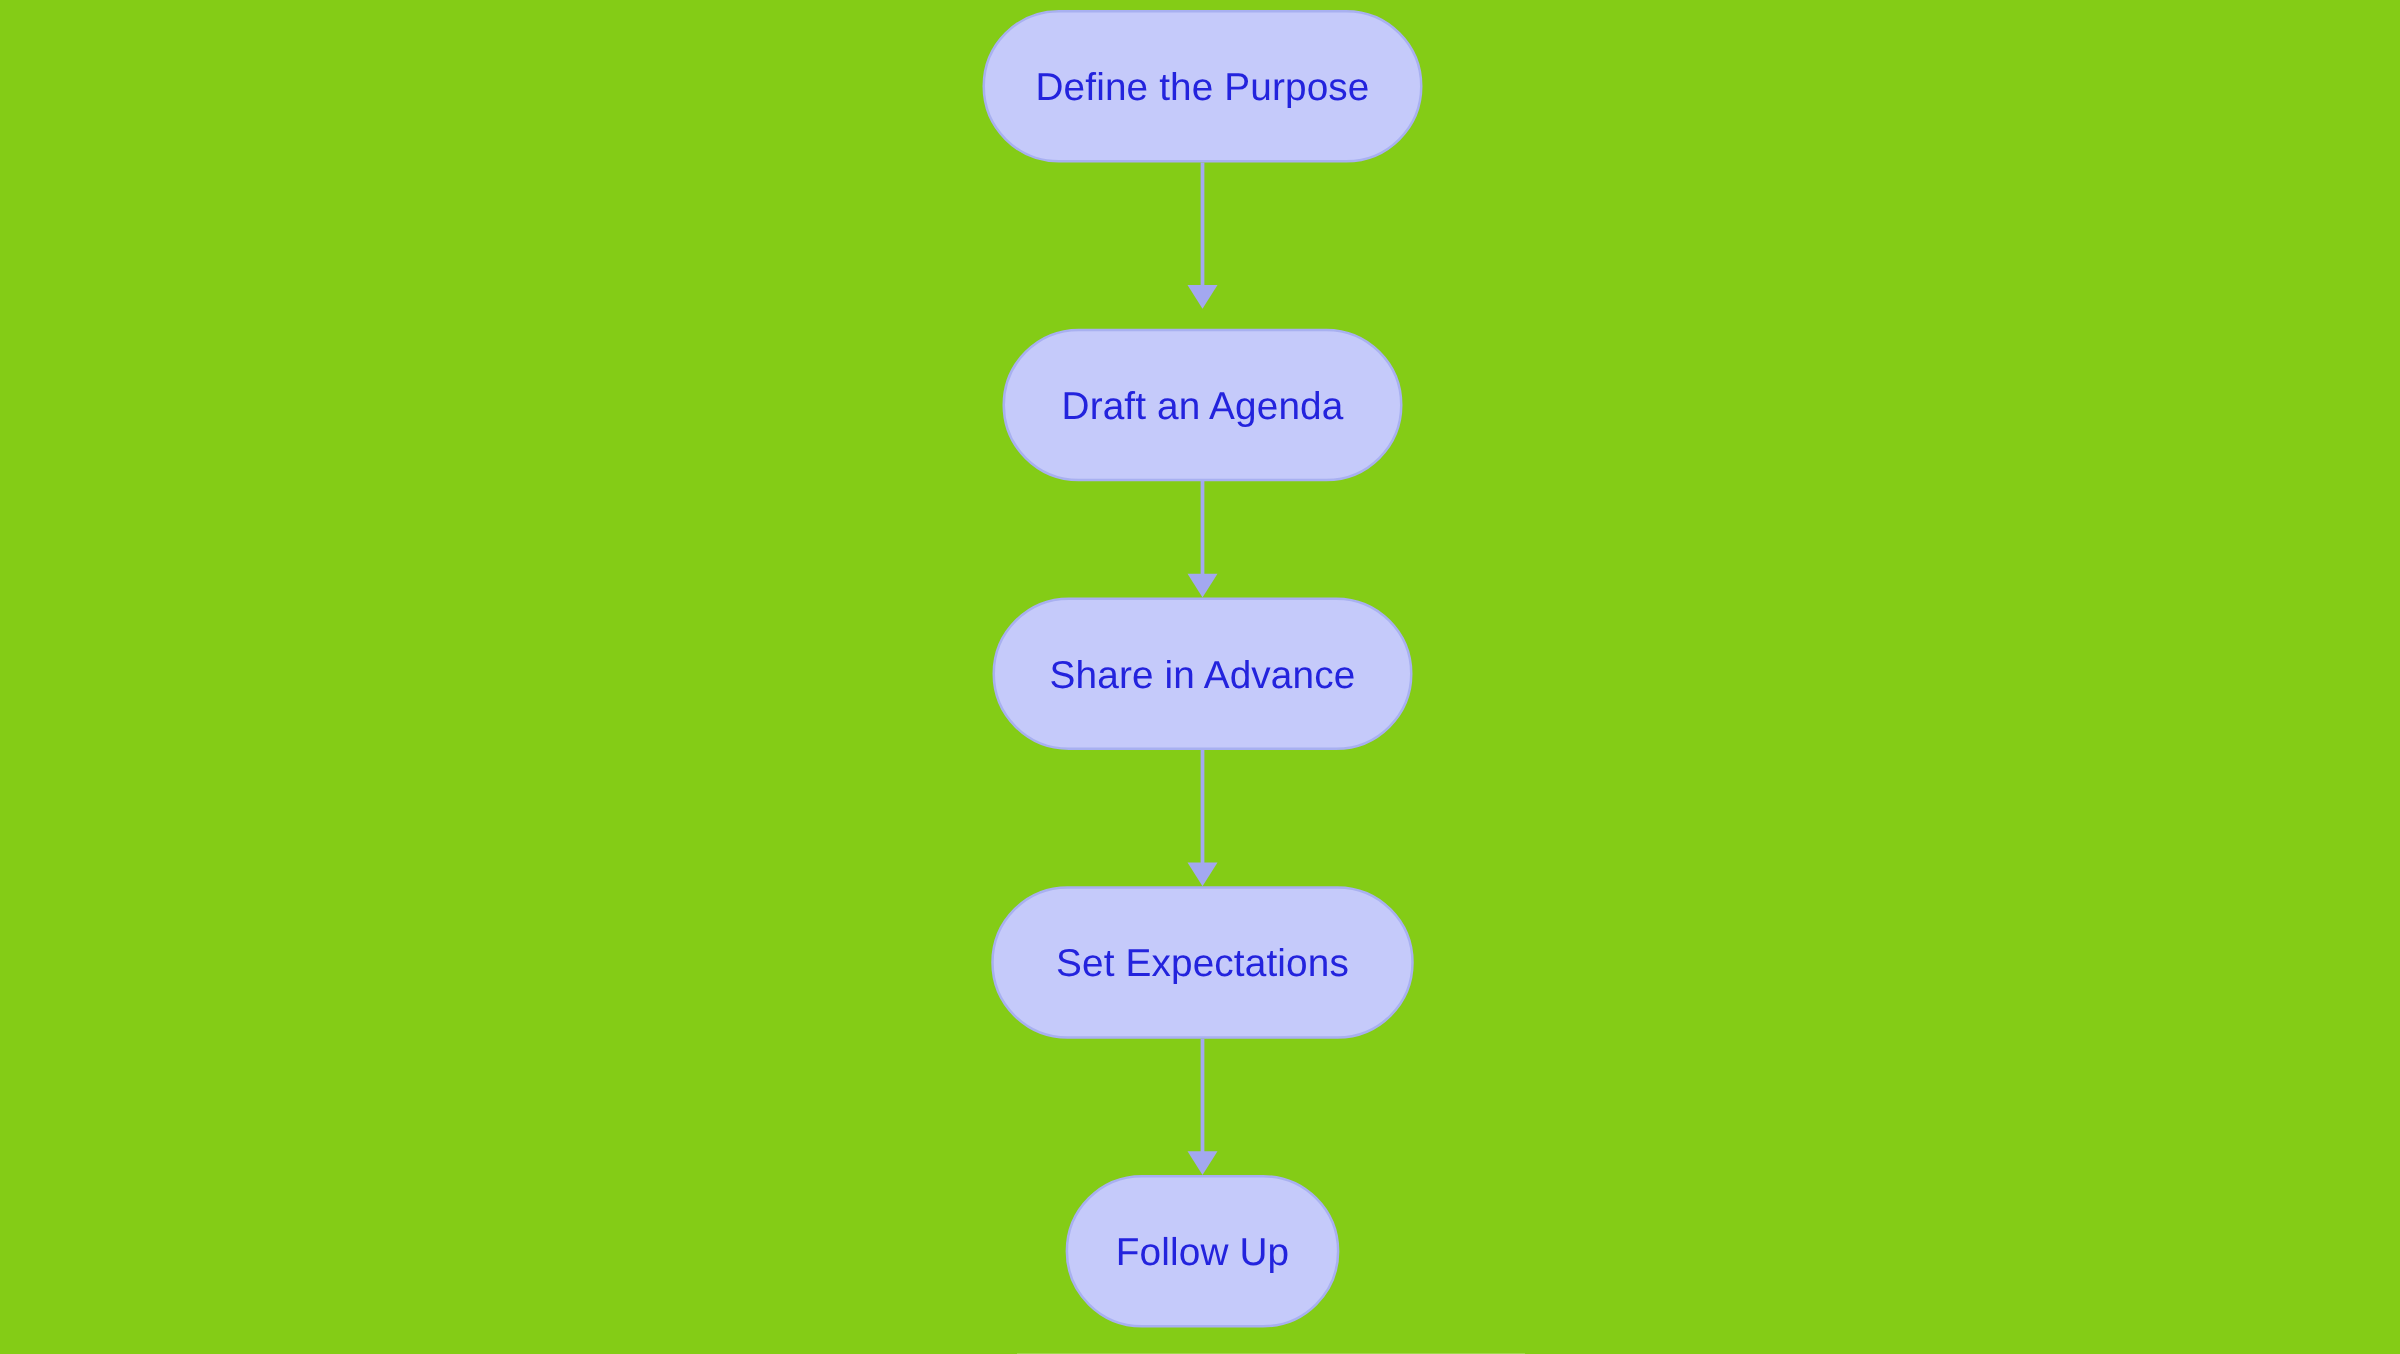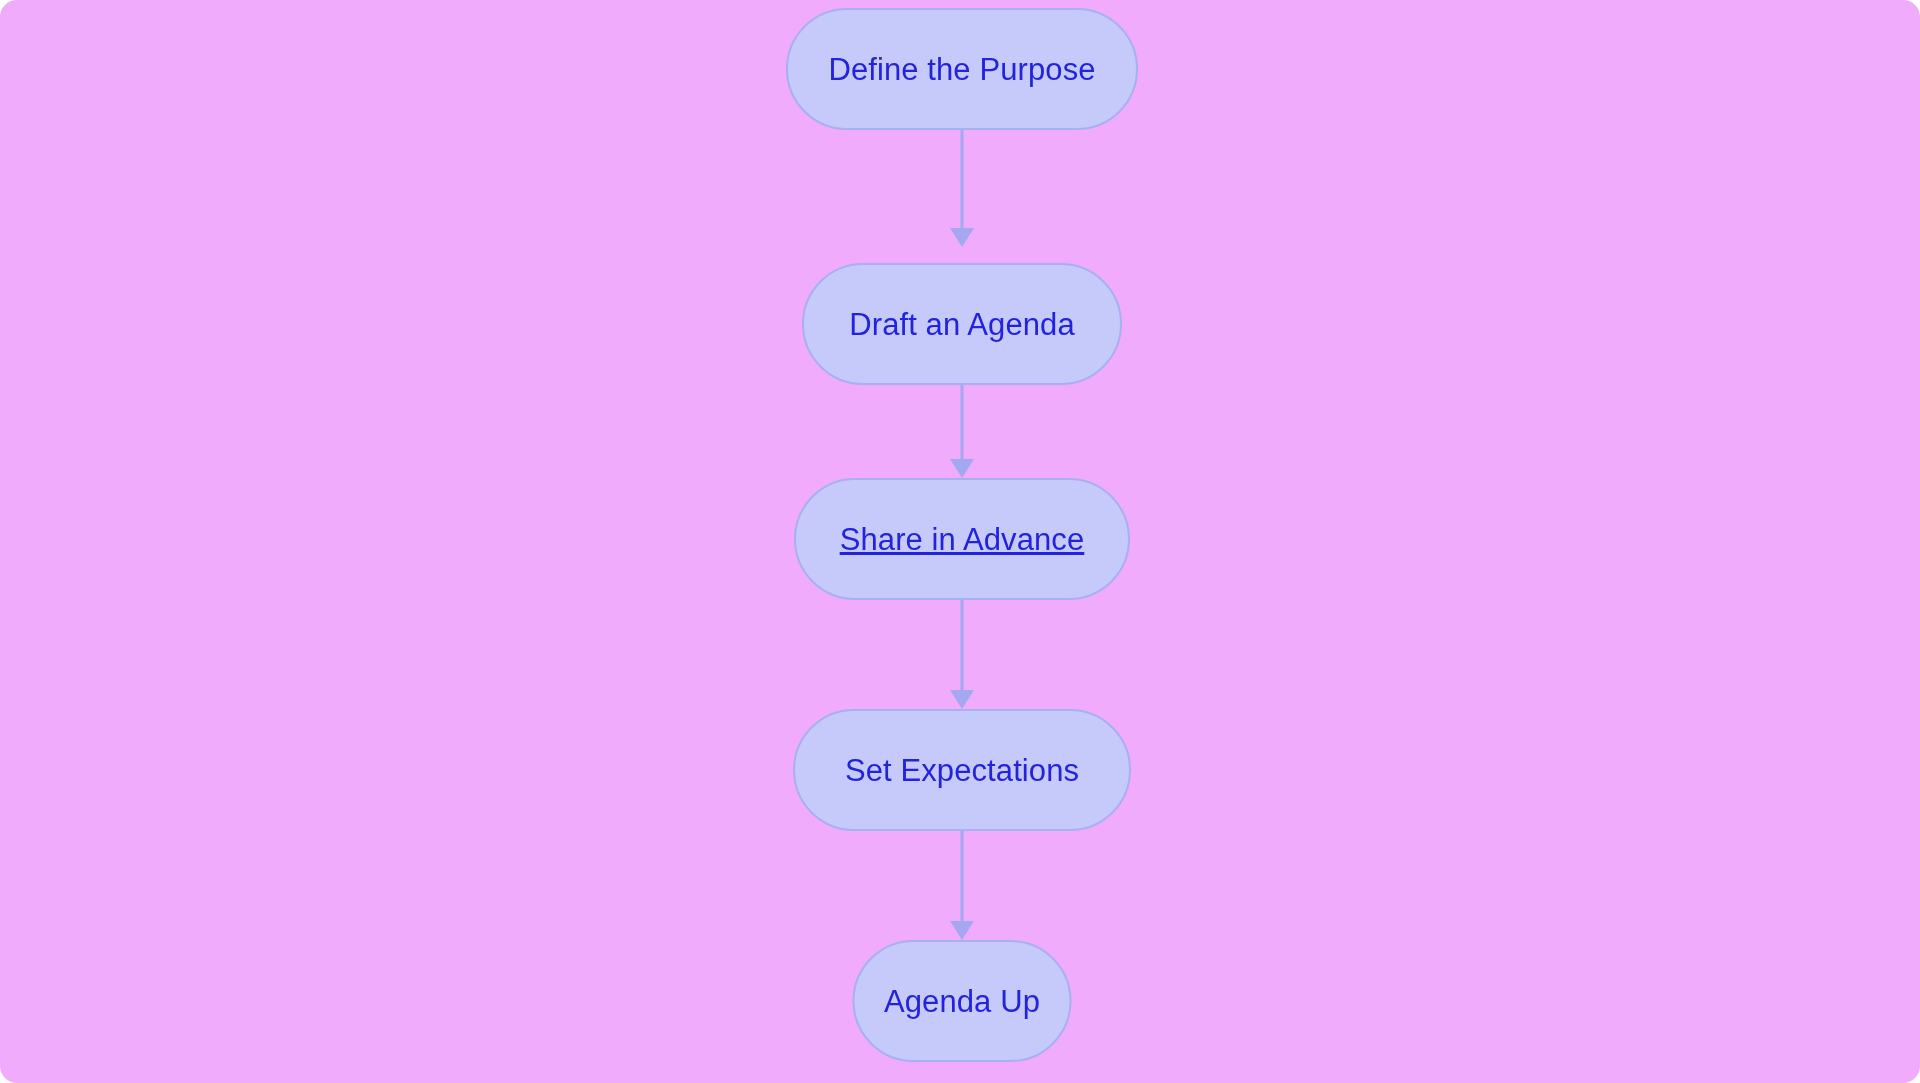--- a/index.html
+++ b/index.html
@@ -60,21 +60,21 @@
     width: 40px;
   }
   .flow-arrow svg {
     display: block;
     overflow: visible;
   }
 </style>
 </head>
 <body>
 
-<div id="flowchart-canvas" style="background: #f0abfc; border-radius: 17px;">
+<div id="flowchart-canvas" style="background: #84cc16;">
   <div class="flow-column">
 
     <div class="flow-arrow" style="left: 962px; top: 130px;">
       <svg width="40" height="117" viewBox="0 0 40 117" aria-hidden="true">
         <line x1="20" y1="0" x2="20" y2="100" stroke="#a3a8f0" stroke-width="3"></line>
         <polygon points="8,98 32,98 20,117" fill="#a3a8f0"></polygon>
       </svg>
     </div>
 
     <div class="flow-arrow" style="left: 962px; top: 369px;">
@@ -100,25 +100,25 @@
 
     <div class="flow-node" style="left: 962px; top: 8px; width: 352px; background: rgb(197, 202, 250); border-color: rgb(168, 176, 240);">
       <span class="flow-node-label" style="color: rgb(35, 35, 221);">Define the Purpose</span>
     </div>
 
     <div class="flow-node" style="left: 962px; top: 263px; width: 320px; background: rgb(197, 202, 250); border-color: rgb(168, 176, 240);">
       <span class="flow-node-label" style="color: rgb(35, 35, 221);">Draft an Agenda</span>
     </div>
 
     <div class="flow-node" style="left: 962px; top: 478px; width: 336px; background: rgb(197, 202, 250); border-color: rgb(168, 176, 240);">
-      <span class="flow-node-label" style="color: rgb(35, 35, 221); text-decoration: underline;">Share in Advance</span>
+      <span class="flow-node-label" style="color: rgb(35, 35, 221);">Share in Advance</span>
     </div>
 
     <div class="flow-node" style="left: 962px; top: 709px; width: 338px; background: rgb(197, 202, 250); border-color: rgb(168, 176, 240);">
       <span class="flow-node-label" style="color: rgb(35, 35, 221);">Set Expectations</span>
     </div>
 
     <div class="flow-node" style="left: 962px; top: 940px; width: 219px; background: rgb(197, 202, 250); border-color: rgb(168, 176, 240);">
-      <span class="flow-node-label" style="color: rgb(35, 35, 221);">Agenda Up</span>
+      <span class="flow-node-label" style="color: rgb(35, 35, 221);">Follow Up</span>
     </div>
 
   </div>
 </div>
 
 </body></html>

